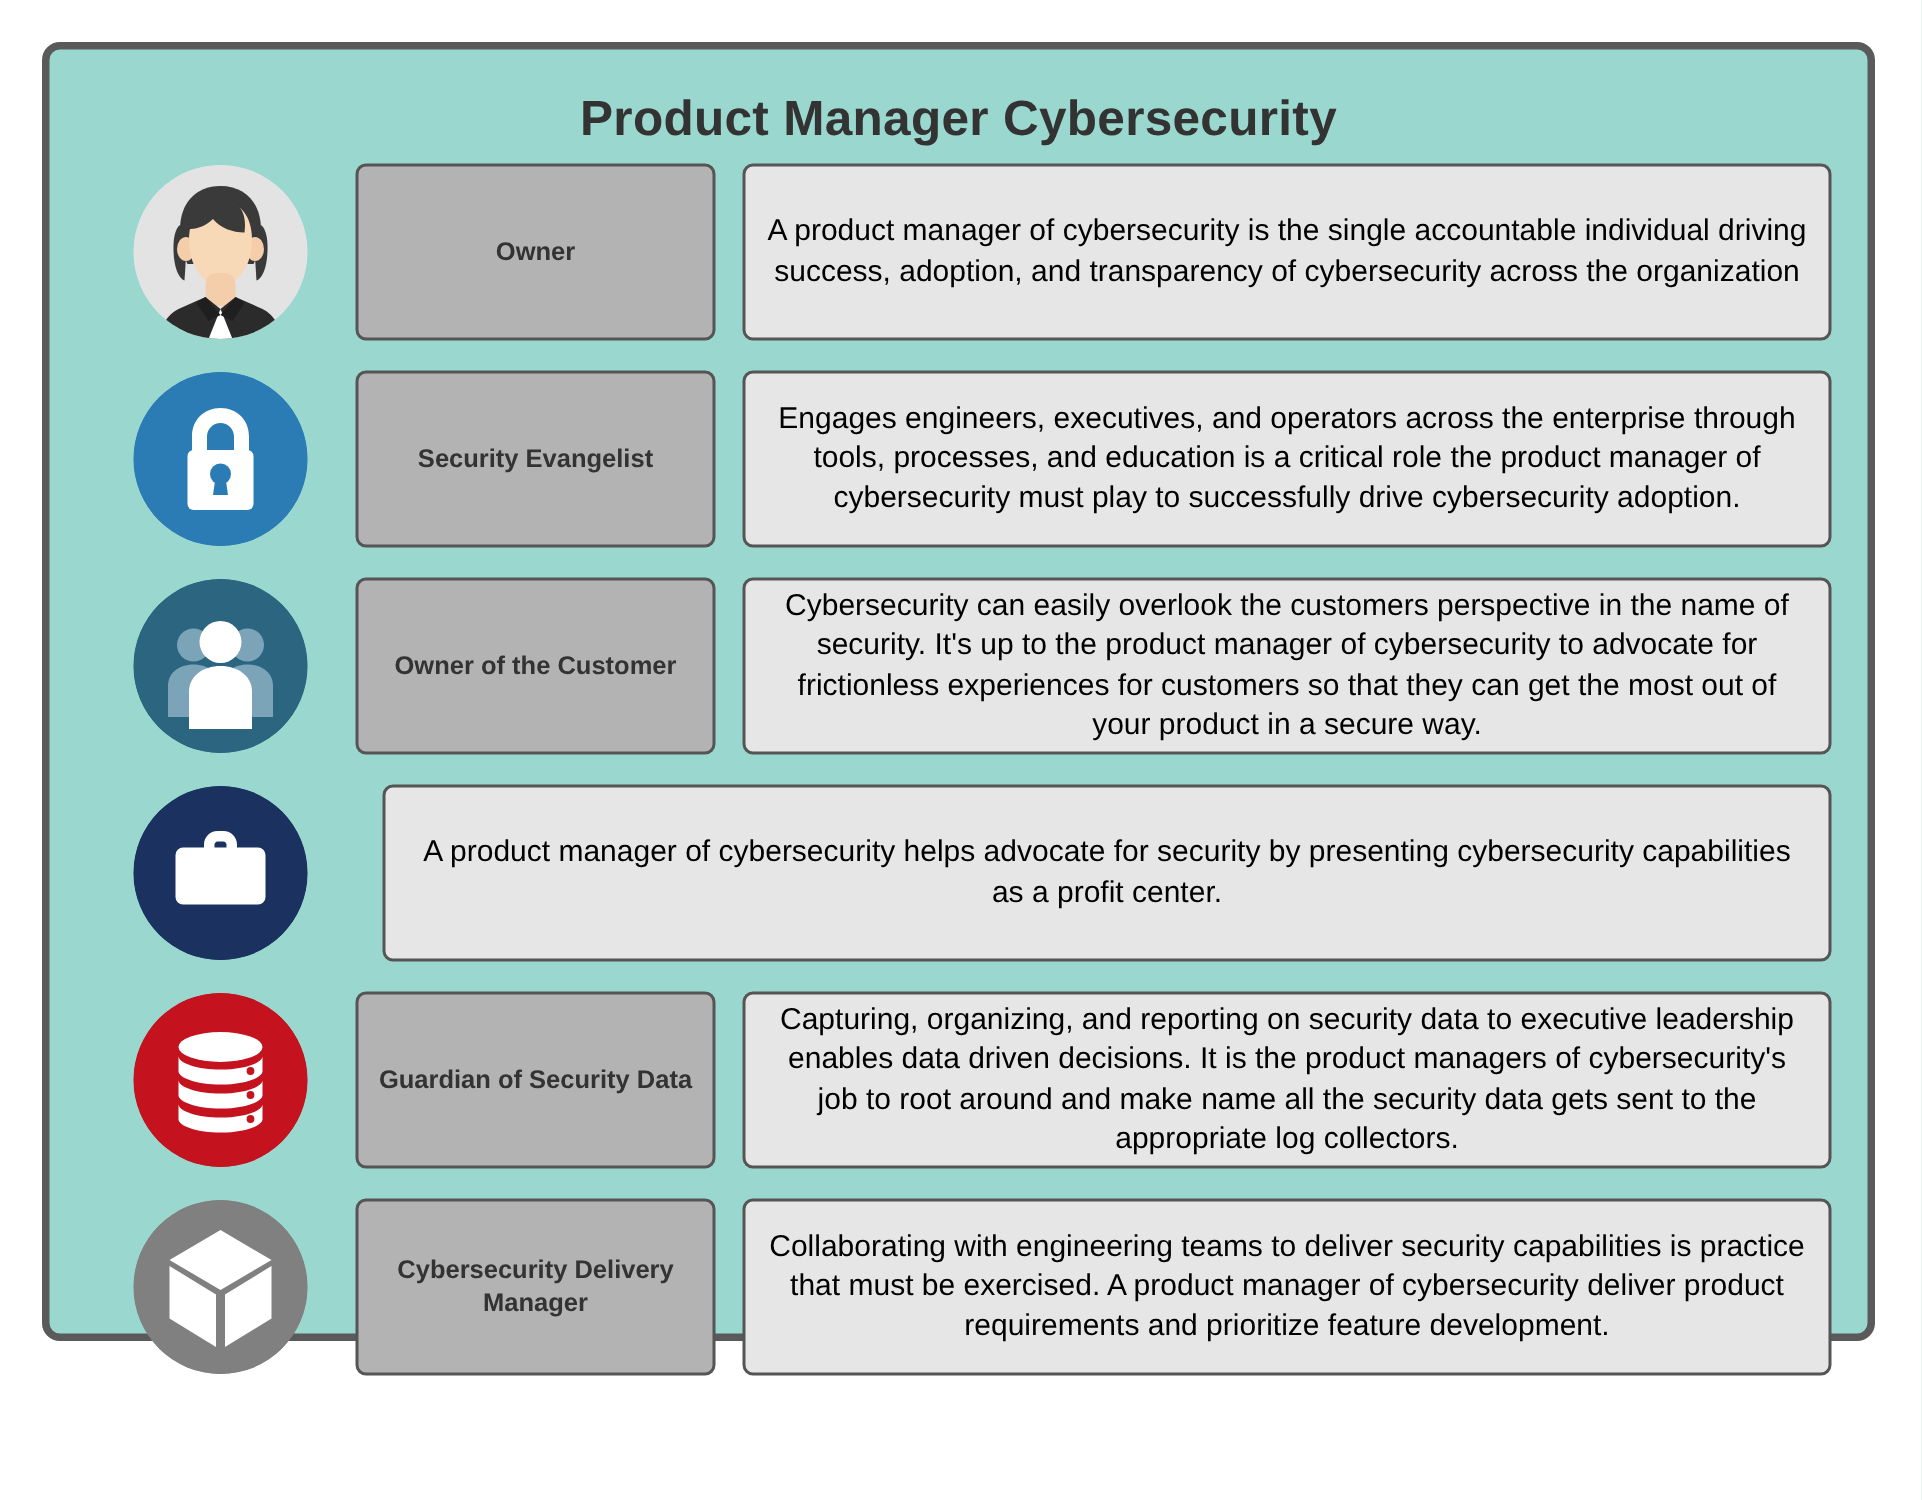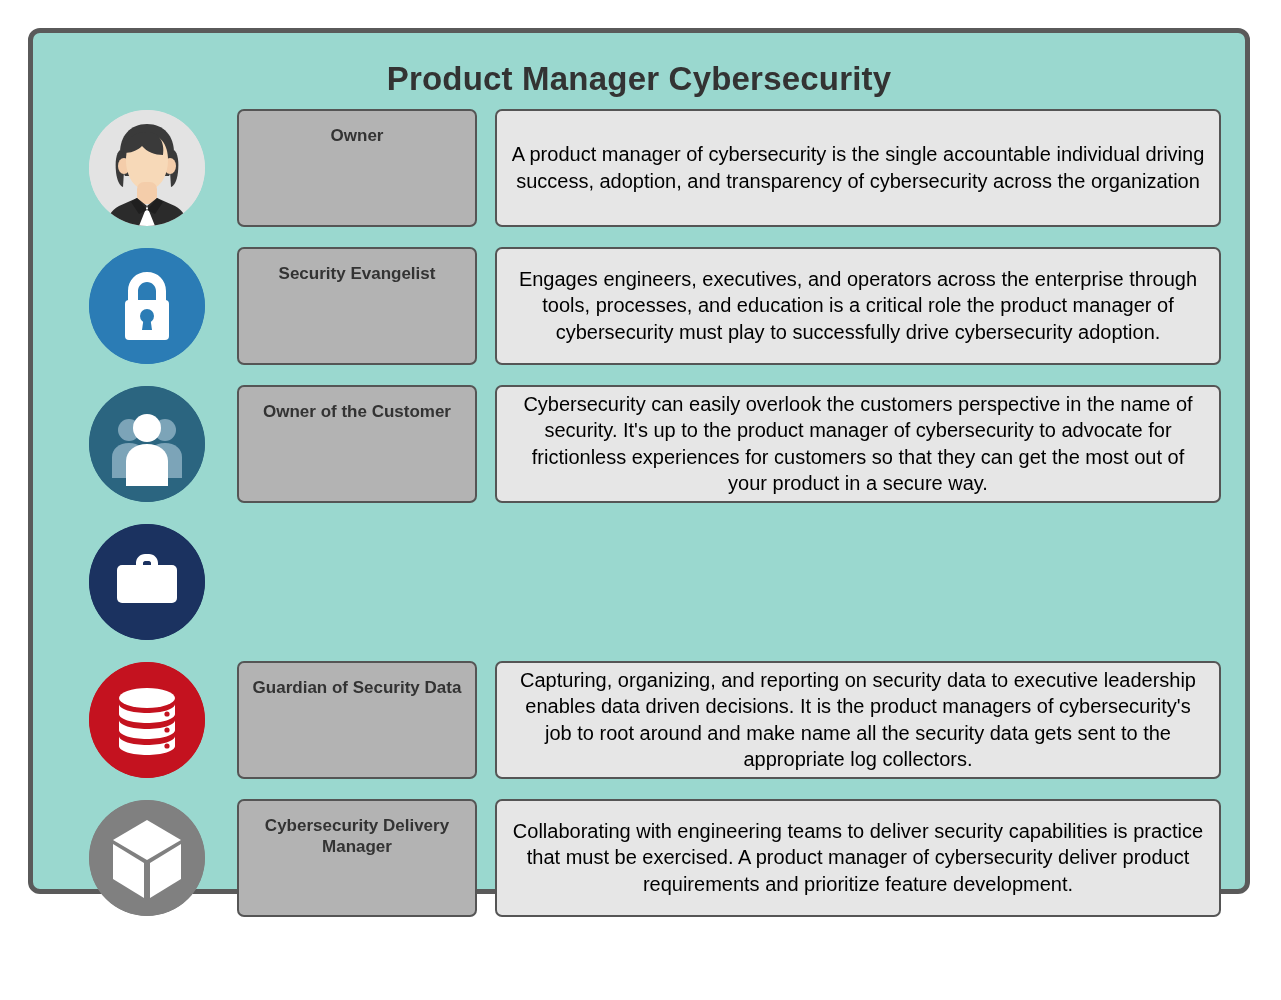--- a/index.html
+++ b/index.html
@@ -73,24 +73,24 @@
   .icon-circle svg { display: block; }
 
   
   .role-cell {
     width: 240px;
     flex: 0 0 240px;
     background: #b3b3b3;
     border: 2px solid #555555;
     border-radius: 7px;
     display: flex;
-    align-items: flex-start;
-    justify-content: center;
-    box-sizing: border-box;
-    padding: 14px 8px;
+    align-items: center;
+    justify-content: center;
+    box-sizing: border-box;
+    padding: 4px 8px;
   }
   .role-label {
     font-size: 17px;
     font-weight: bold;
     color: #333333;
     text-align: center;
     line-height: 1.25;
   }
 
   
@@ -196,20 +196,23 @@
     <div class="row">
       <div class="icon-cell">
         <div class="icon-circle" style="background:#1b3260;">
           <svg width="116" height="116" viewBox="0 0 116 116" aria-hidden="true">
             <circle cx="58" cy="58" r="58" fill="#1b3260"></circle>
             <path d="M47 42v-3c0-5 4-9 9-9h4c5 0 9 4 9 9v3h-7v-3c0-1-1-2-2-2h-4c-1 0-2 1-2 2v3z" fill="#ffffff"></path>
             <rect x="28" y="41" width="60" height="38" rx="5" fill="#ffffff"></rect>
           </svg>
         </div>
       </div>
+      <div class="desc-cell">
+        <div class="desc-text">A product manager of cybersecurity helps advocate for security by presenting cybersecurity capabilities as a profit center.</div>
+      </div>
     </div>
 
     <div class="row">
       <div class="icon-cell">
         <div class="icon-circle" style="background:#c4121f;">
           <svg width="116" height="116" viewBox="0 0 116 116" aria-hidden="true">
             <circle cx="58" cy="58" r="58" fill="#c4121f"></circle>
             <g fill="#ffffff">
               <path d="M30 74v10c0 5 13 9 28 9s28-4 28-9V74c0 5-13 9-28 9s-28-4-28-9z"></path>
               <path d="M30 58v10c0 5 13 9 28 9s28-4 28-9V58c0 5-13 9-28 9s-28-4-28-9z"></path>

